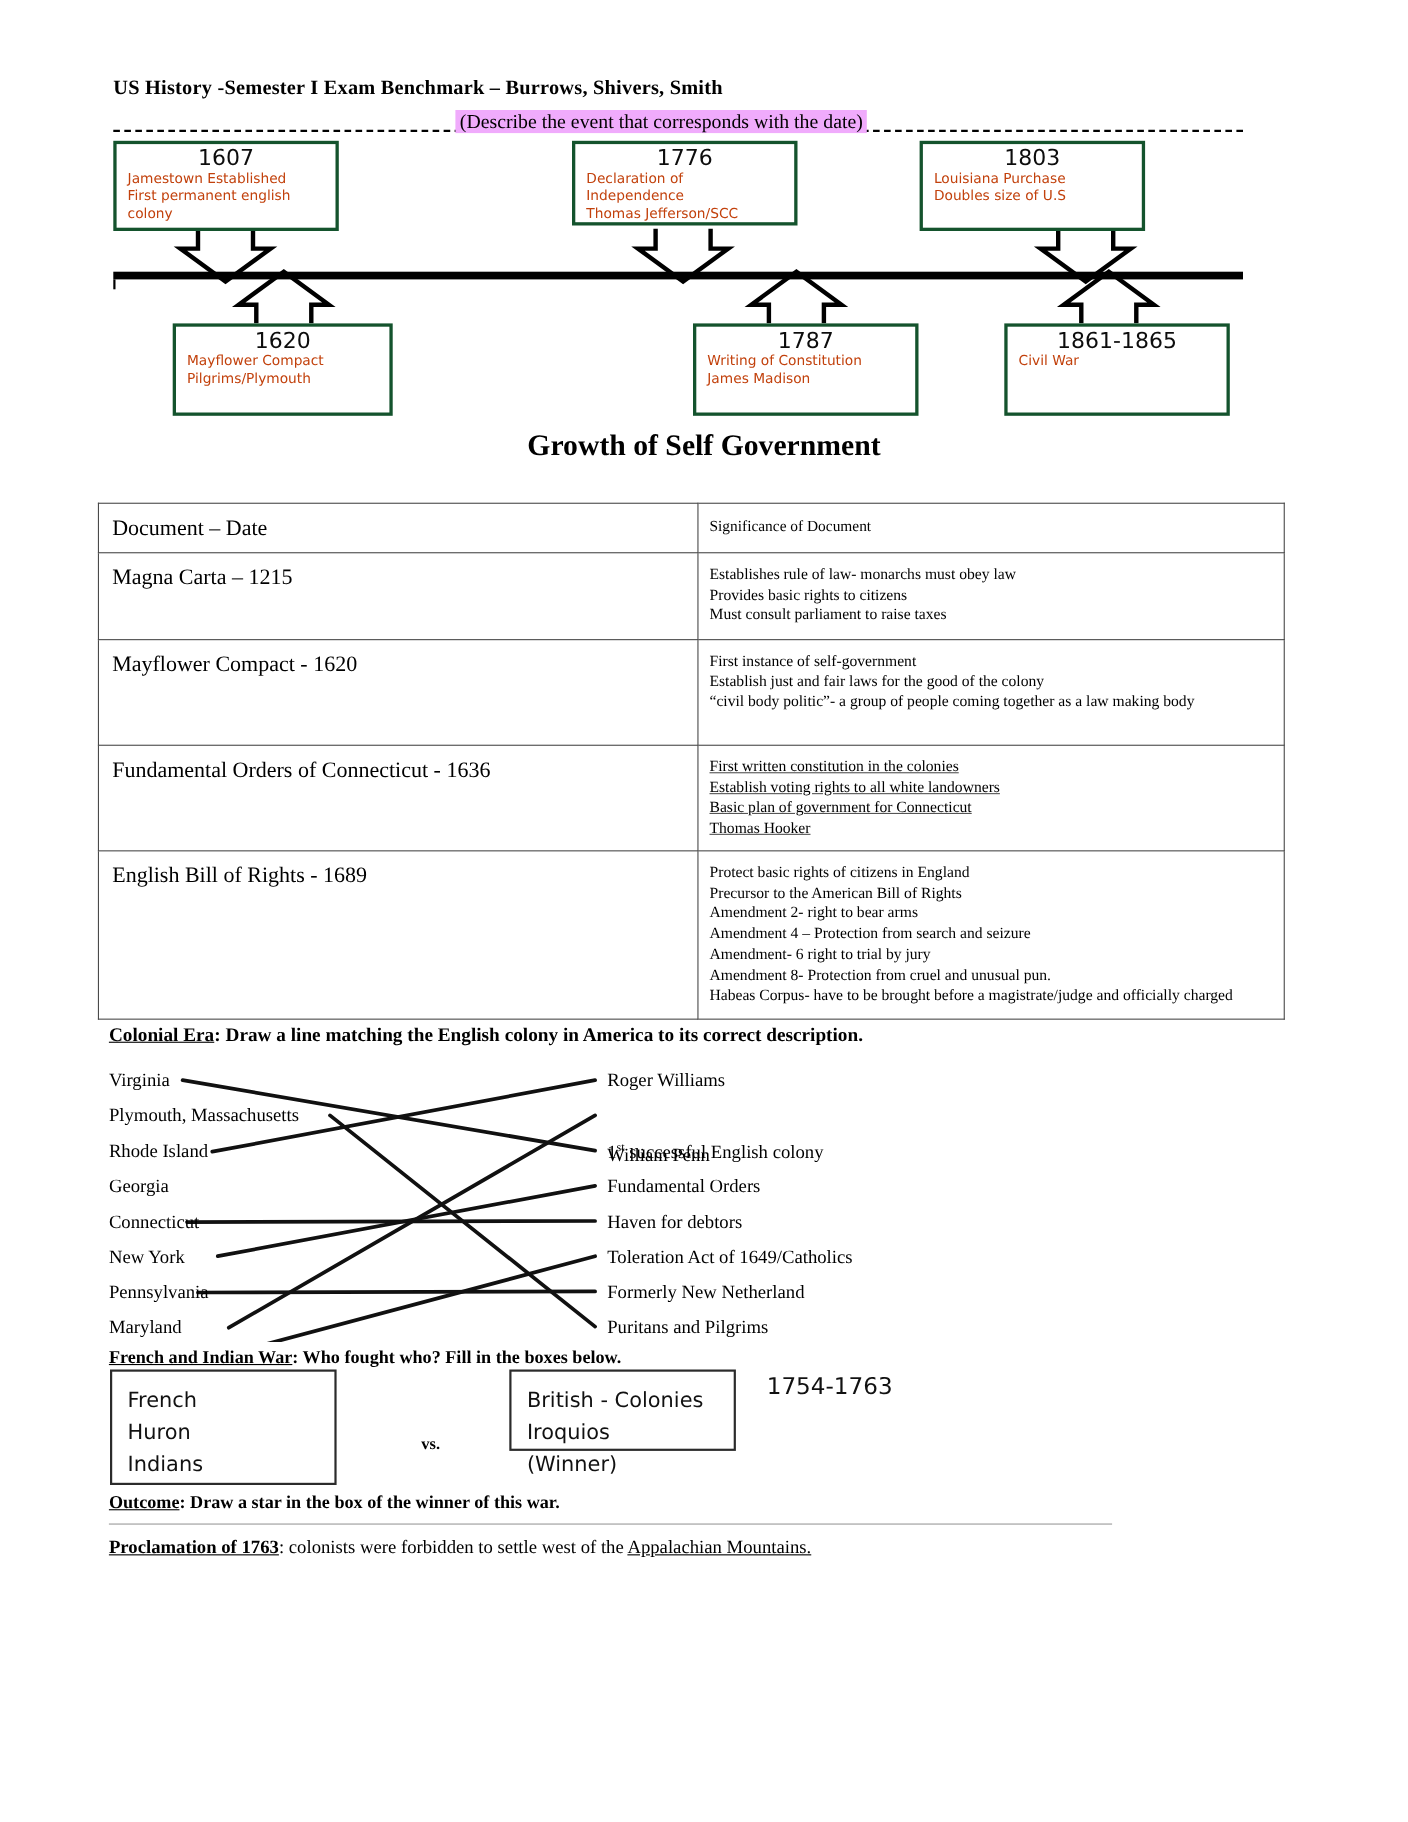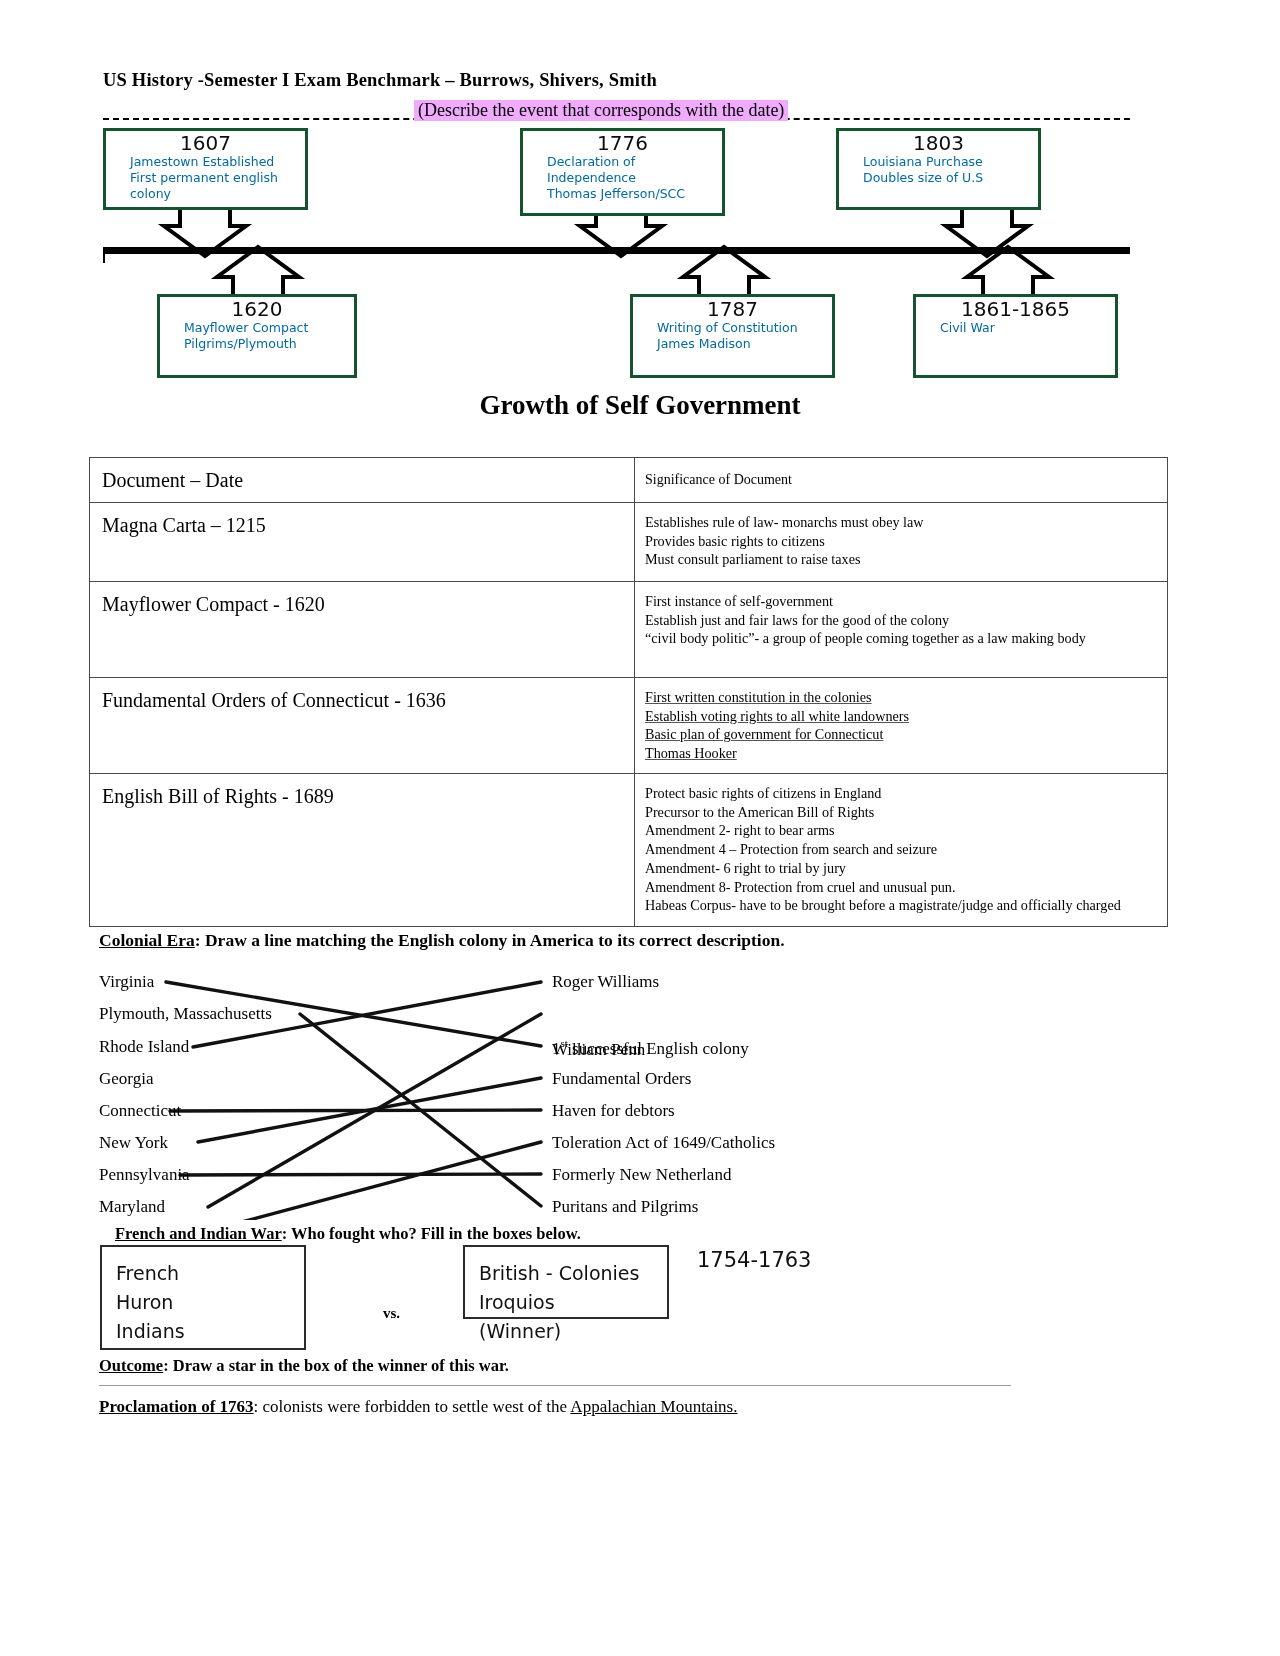--- a/index.html
+++ b/index.html
@@ -85,23 +85,23 @@
     text-align: center;
     font-family: "DejaVu Sans", sans-serif;
     font-size: 20px;
     color: #0d0d0d;
     line-height: 1.05;
     margin-top: 2px;
   }
   .tl-desc {
     font-family: "DejaVu Sans", sans-serif;
     font-size: 12.5px;
-    color: #0369a1;
+    color: #c2410c;
     line-height: 1.28;
-    padding: 0 24px;
+    padding: 0 10px;
     white-space: pre-line;
   }
   
   .tl-svg {
     position: absolute;
     left: 0; top: 0;
     width: 1280px; height: 280px;
     z-index: 2;
     pointer-events: none;
   }
@@ -185,21 +185,20 @@
 
   
   .fiw-head {
     position: absolute;
     left: 99px;
     top: 1224px;
     font-family: "Liberation Serif", serif;
     font-weight: bold;
     font-size: 16.5px;
     white-space: nowrap;
-    margin-left: 16px;
   }
   .fiw-head .u2 { text-decoration: underline; }
 
   .fiw-box {
     position: absolute;
     border: 2px solid #2b2b2b;
     background: #fff;
     box-sizing: border-box;
     font-family: "DejaVu Sans", sans-serif;
     font-size: 19px;
@@ -278,21 +277,21 @@
     <div class="axis"></div>
     <div class="axis-tick"></div>
 
     <div class="tl-box" style="left:103px; top:18px; width:205px; height:82px;">
       <div class="tl-year">1607</div>
       <div class="tl-desc">Jamestown Established
 First permanent english
 colony</div>
     </div>
 
-    <div class="tl-box" style="left:520px; top:18px; width:205px; height:88px;">
+    <div class="tl-box" style="left:520px; top:18px; width:205px; height:77px;">
       <div class="tl-year">1776</div>
       <div class="tl-desc">Declaration of Independence
 Thomas Jefferson/SCC</div>
     </div>
 
     <div class="tl-box" style="left:836px; top:18px; width:205px; height:82px;">
       <div class="tl-year">1803</div>
       <div class="tl-desc">Louisiana Purchase
 Doubles size of U.S</div>
     </div>

